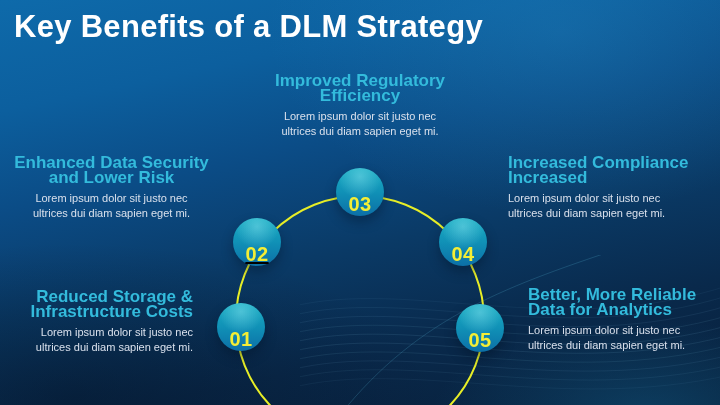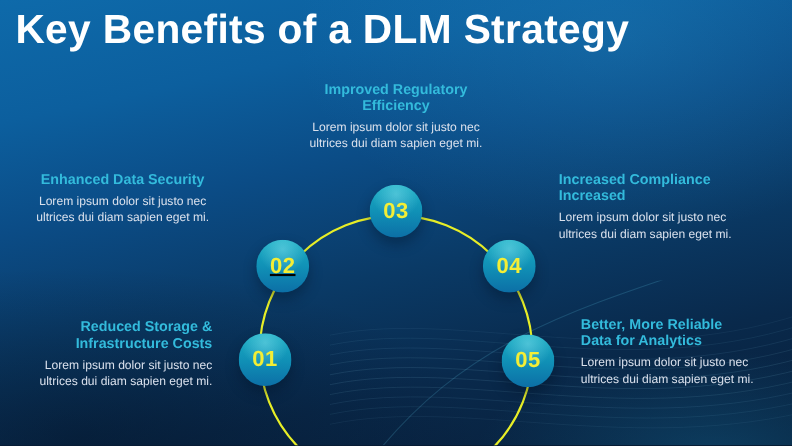--- a/index.html
+++ b/index.html
@@ -13,49 +13,49 @@
   }
   .slide::before {
     content:""; position:absolute; inset:0; pointer-events:none;
     background:
       radial-gradient(ellipse 420px 260px at 78% 8%, rgba(36,138,198,0.32), rgba(36,138,198,0) 70%),
       radial-gradient(ellipse 520px 220px at 10% 98%, rgba(2,10,24,0.38), rgba(2,10,24,0) 70%),
       radial-gradient(ellipse 300px 130px at 90% 102%, rgba(18,96,138,0.45), rgba(18,96,138,0) 72%);
   }
   .title {
     position:absolute; left:14px; top:10px;
-    font-size:37px; line-height:34px; font-weight:700;
+    font-size:31px; line-height:34px; font-weight:700;
     letter-spacing:0.3px; color:#ffffff; z-index:4;
   }
   .ring {
     position:absolute; left:235px; top:195px;
     width:250px; height:250px; box-sizing:border-box;
     border:2px solid #e7ee27; border-radius:50%;
     z-index:1;
   }
   .node {
     position:absolute; width:48px; height:48px; border-radius:50%;
-    display:flex; align-items:center; justify-content:center;
+    display:flex; align-items:flex-end; justify-content:center;
     background:
       radial-gradient(circle at 50% 18%, rgba(150,238,248,0.42) 0%, rgba(150,238,248,0) 48%),
       linear-gradient(180deg, #1badc3 0%, #1090b6 52%, #0c6fa6 100%);
     box-shadow: 0 6px 12px rgba(3,18,38,0.38);
     z-index:2;
   }
   .node-number {
     font-size:20px; font-weight:700; color:#f4ee35; letter-spacing:0.5px;
   }
   .n1 { left:217px; top:303px; }
   .n2 { left:233px; top:218px;text-decoration:underline; }
   .n3 { left:336px; top:168px; }
   .n4 { left:439px; top:218px; }
   .n5 { left:456px; top:304px; }
 
   .benefit-block { position:absolute; z-index:3; }
-  .benefit-title { color:#33bbdc; font-size:13px; line-height:15px; font-weight:700; }
+  .benefit-title { color:#33bbdc; font-size:17px; line-height:15px; font-weight:700; }
   .benefit-desc  { color:#d9e0ec; font-size:11px;  line-height:15px; margin-top:6px; }
   .pos-top { left:250px; top:73px;  width:220px; text-align:center; }
   .pos-ul  { right:506px; top:155px; width:205px; text-align:center; }
   .pos-ur  { left:508px; top:155px; width:190px; text-align:left; }
   .pos-ll  { right:527px; top:289px; width:205px; text-align:right; }
   .pos-lr  { left:528px; top:287px; width:195px; text-align:left; }
 
   .waves { position:absolute; right:0; bottom:0; z-index:0; }
 </style>
 </head>
@@ -106,20 +106,21 @@
     </div>
     <div class="benefit-desc">
       <div>Lorem ipsum dolor sit justo nec</div>
       <div>ultrices dui diam sapien eget mi.</div>
     </div>
   </div>
 
   <div class="benefit-block pos-ul">
     <div class="benefit-title">
       <div>Enhanced Data Security</div>
+      <div>and Lower Risk</div>
     </div>
     <div class="benefit-desc">
       <div>Lorem ipsum dolor sit justo nec</div>
       <div>ultrices dui diam sapien eget mi.</div>
     </div>
   </div>
 
   <div class="benefit-block pos-ur">
     <div class="benefit-title">
       <div>Increased Compliance</div>

